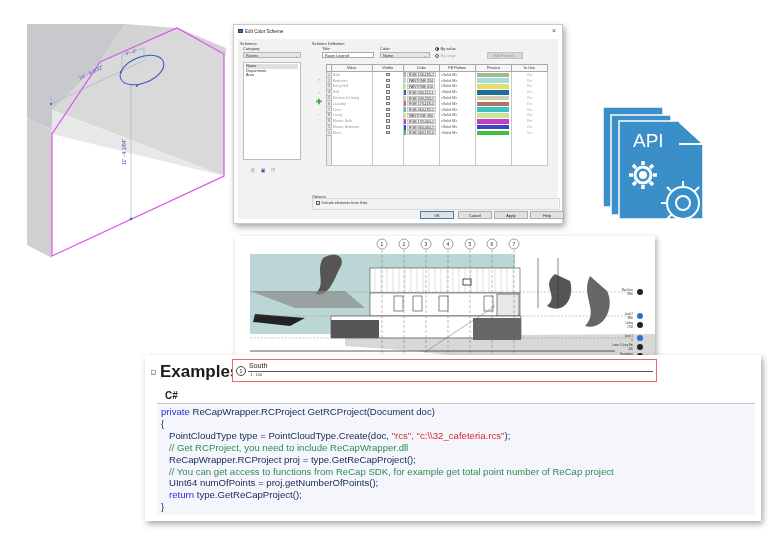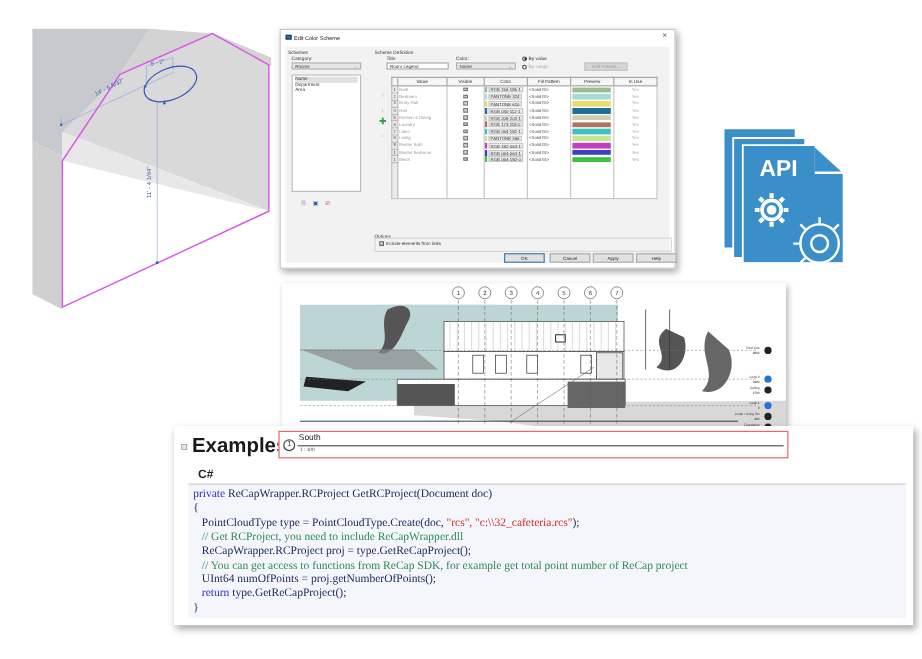--- a/index.html
+++ b/index.html
@@ -47,36 +47,36 @@
   table.scheme td.inuse { text-align: center; color: #aaa; }
   table.scheme tr.empty td { height: 30px; border-bottom: 0.5px solid #c8c8c8; }
 
   .options-box { position: absolute; left: 76px; top: 168px; width: 246px; height: 12px; border: 0.5px solid #d8d8d8; }
   .chkbox-row { position: absolute; left: 80px; top: 173px; display: flex; align-items: center; gap: 1.5px; font-size: 3.8px; }
   .chkbox-row .box { width: 4px; height: 4px; border: 0.5px solid #666; background: #fff; font-size: 3px; line-height: 3.5px; text-align: center; }
   .dlg-btn { position: absolute; top: 184px; width: 34px; height: 8px; background: #e1e1e1; border: 0.5px solid #adadad; font-size: 3.8px; line-height: 8px; text-align: center; color: #222; }
   .dlg-btn.default { border: 0.8px solid #3c7fb1; }
 
   
-  #api-icon { position: absolute; left: 599px; top: 97px; width: 110px; height: 122px; font-weight: bold; }
+  #api-icon { position: absolute; left: 599px; top: 97px; width: 110px; height: 122px; }
 
   
   #elevation { position: absolute; left: 235px; top: 236px; width: 420px; height: 132px;
     background: #fff; box-shadow: 2px 2px 5px rgba(0,0,0,0.3); }
 
   
   #examples { position: absolute; left: 145px; top: 355px; width: 616px; height: 166px;
     background: #fff; box-shadow: 2px 3px 6px rgba(0,0,0,0.35); }
   #examples .hdr { position: absolute; left: 6px; top: 7px; display: flex; align-items: center; gap: 4px; }
   #examples .hdr .collapse { width: 5px; height: 5px; border: 0.5px solid #aaa; font-size: 5px; line-height: 4px; text-align: center; color: #777; }
   #examples .hdr .title { font-weight: bold; font-size: 17px; color: #1a1a1a; }
   #examples .lang { position: absolute; left: 20px; top: 35px; font-weight: bold; font-size: 10px; color: #222; }
   #examples .rule { position: absolute; left: 12px; right: 6px; top: 48px; height: 1px; background: #c9c9c9; }
   #examples .code { position: absolute; left: 12px; right: 6px; top: 49px; bottom: 6px; background: #f5f6fb; padding: 2px 4px;
-    font-family: Liberation Serif, serif; font-size: 9.6px; line-height: 11.9px; white-space: pre; color: #1a1a5a; }
+    font-family: Liberation Sans, sans-serif; font-size: 9.6px; line-height: 11.9px; white-space: pre; color: #1a1a5a; }
   .kw { color: #2b2bd6; }
   .str { color: #d42a2a; }
   .cmt { color: #2e8b57; }
   .plain { color: #1e2c60; }
 
   
   #south-tag { position: absolute; left: 232px; top: 359px; width: 425px; height: 23px; border: 1.5px solid #e46a6a; background: #fff; }
   #south-tag .circ { position: absolute; left: 3px; top: 6px; width: 10px; height: 10px; border: 0.8px solid #444; border-radius: 50%; font-size: 6px; line-height: 9px; text-align: center; color: #333; }
   #south-tag .name { position: absolute; left: 16px; top: 2px; font-size: 7px; color: #222; }
   #south-tag .line { position: absolute; left: 15px; right: 3px; top: 11px; height: 1.2px; background: #555; }

